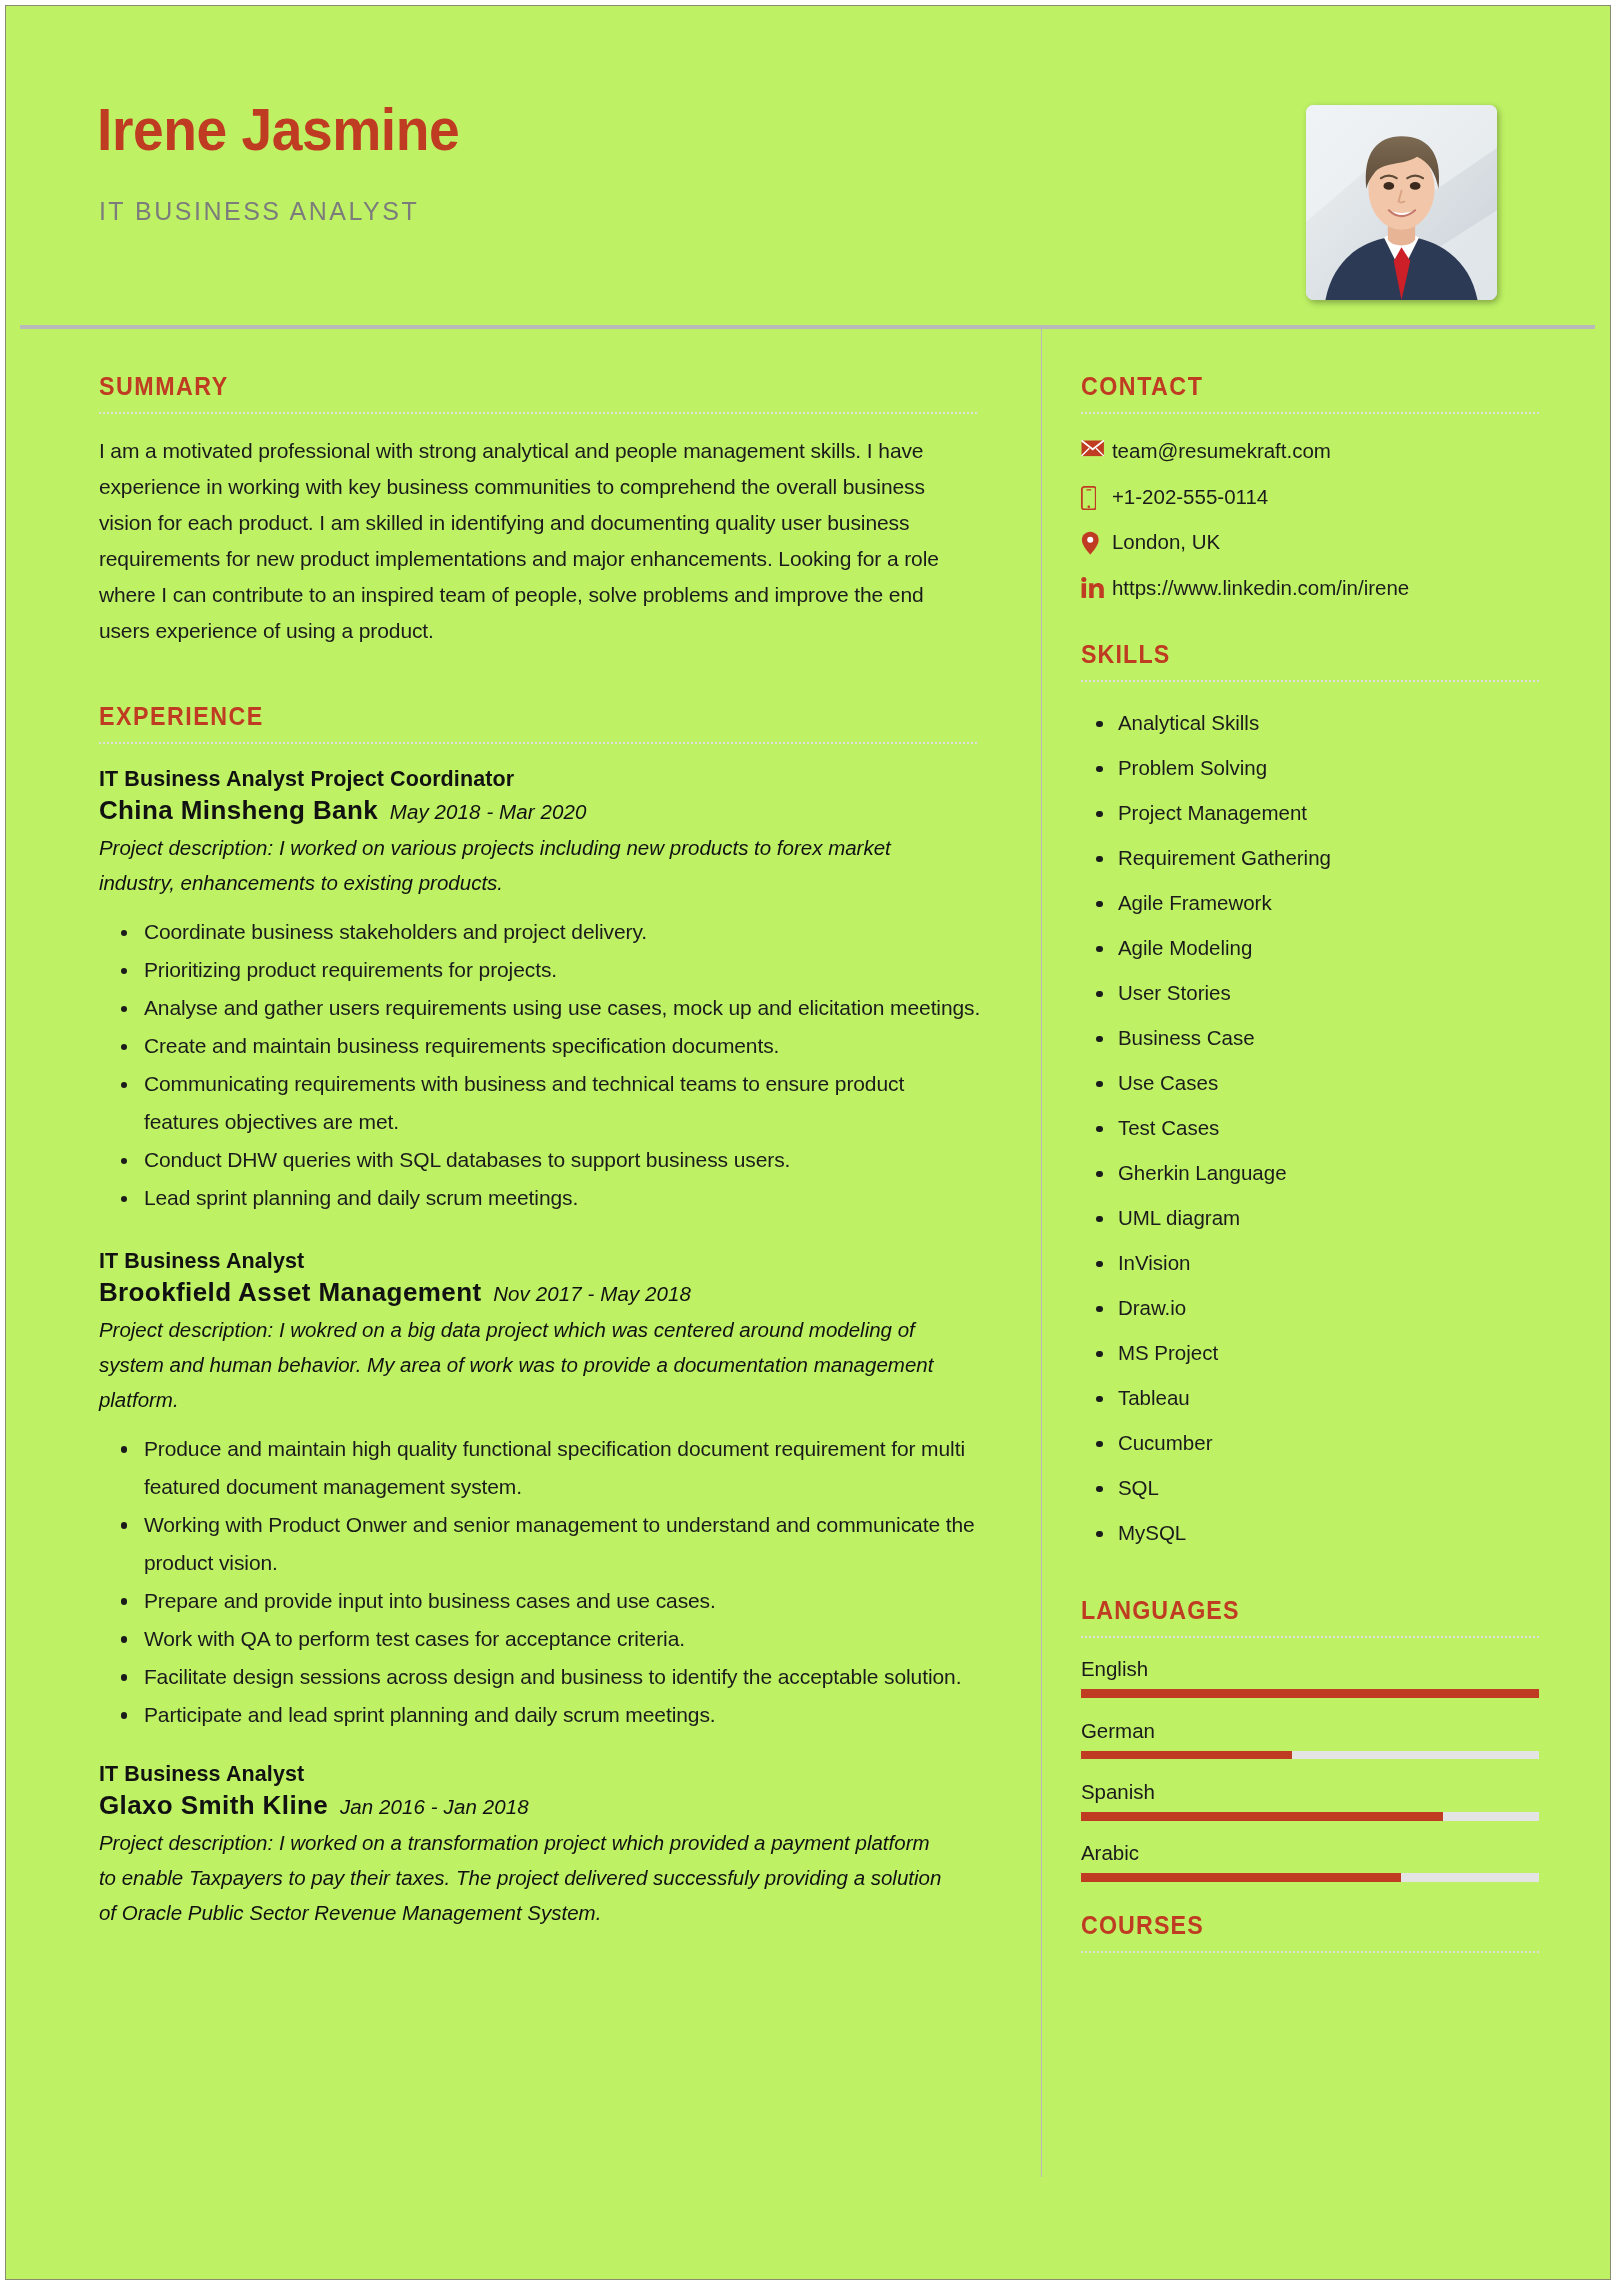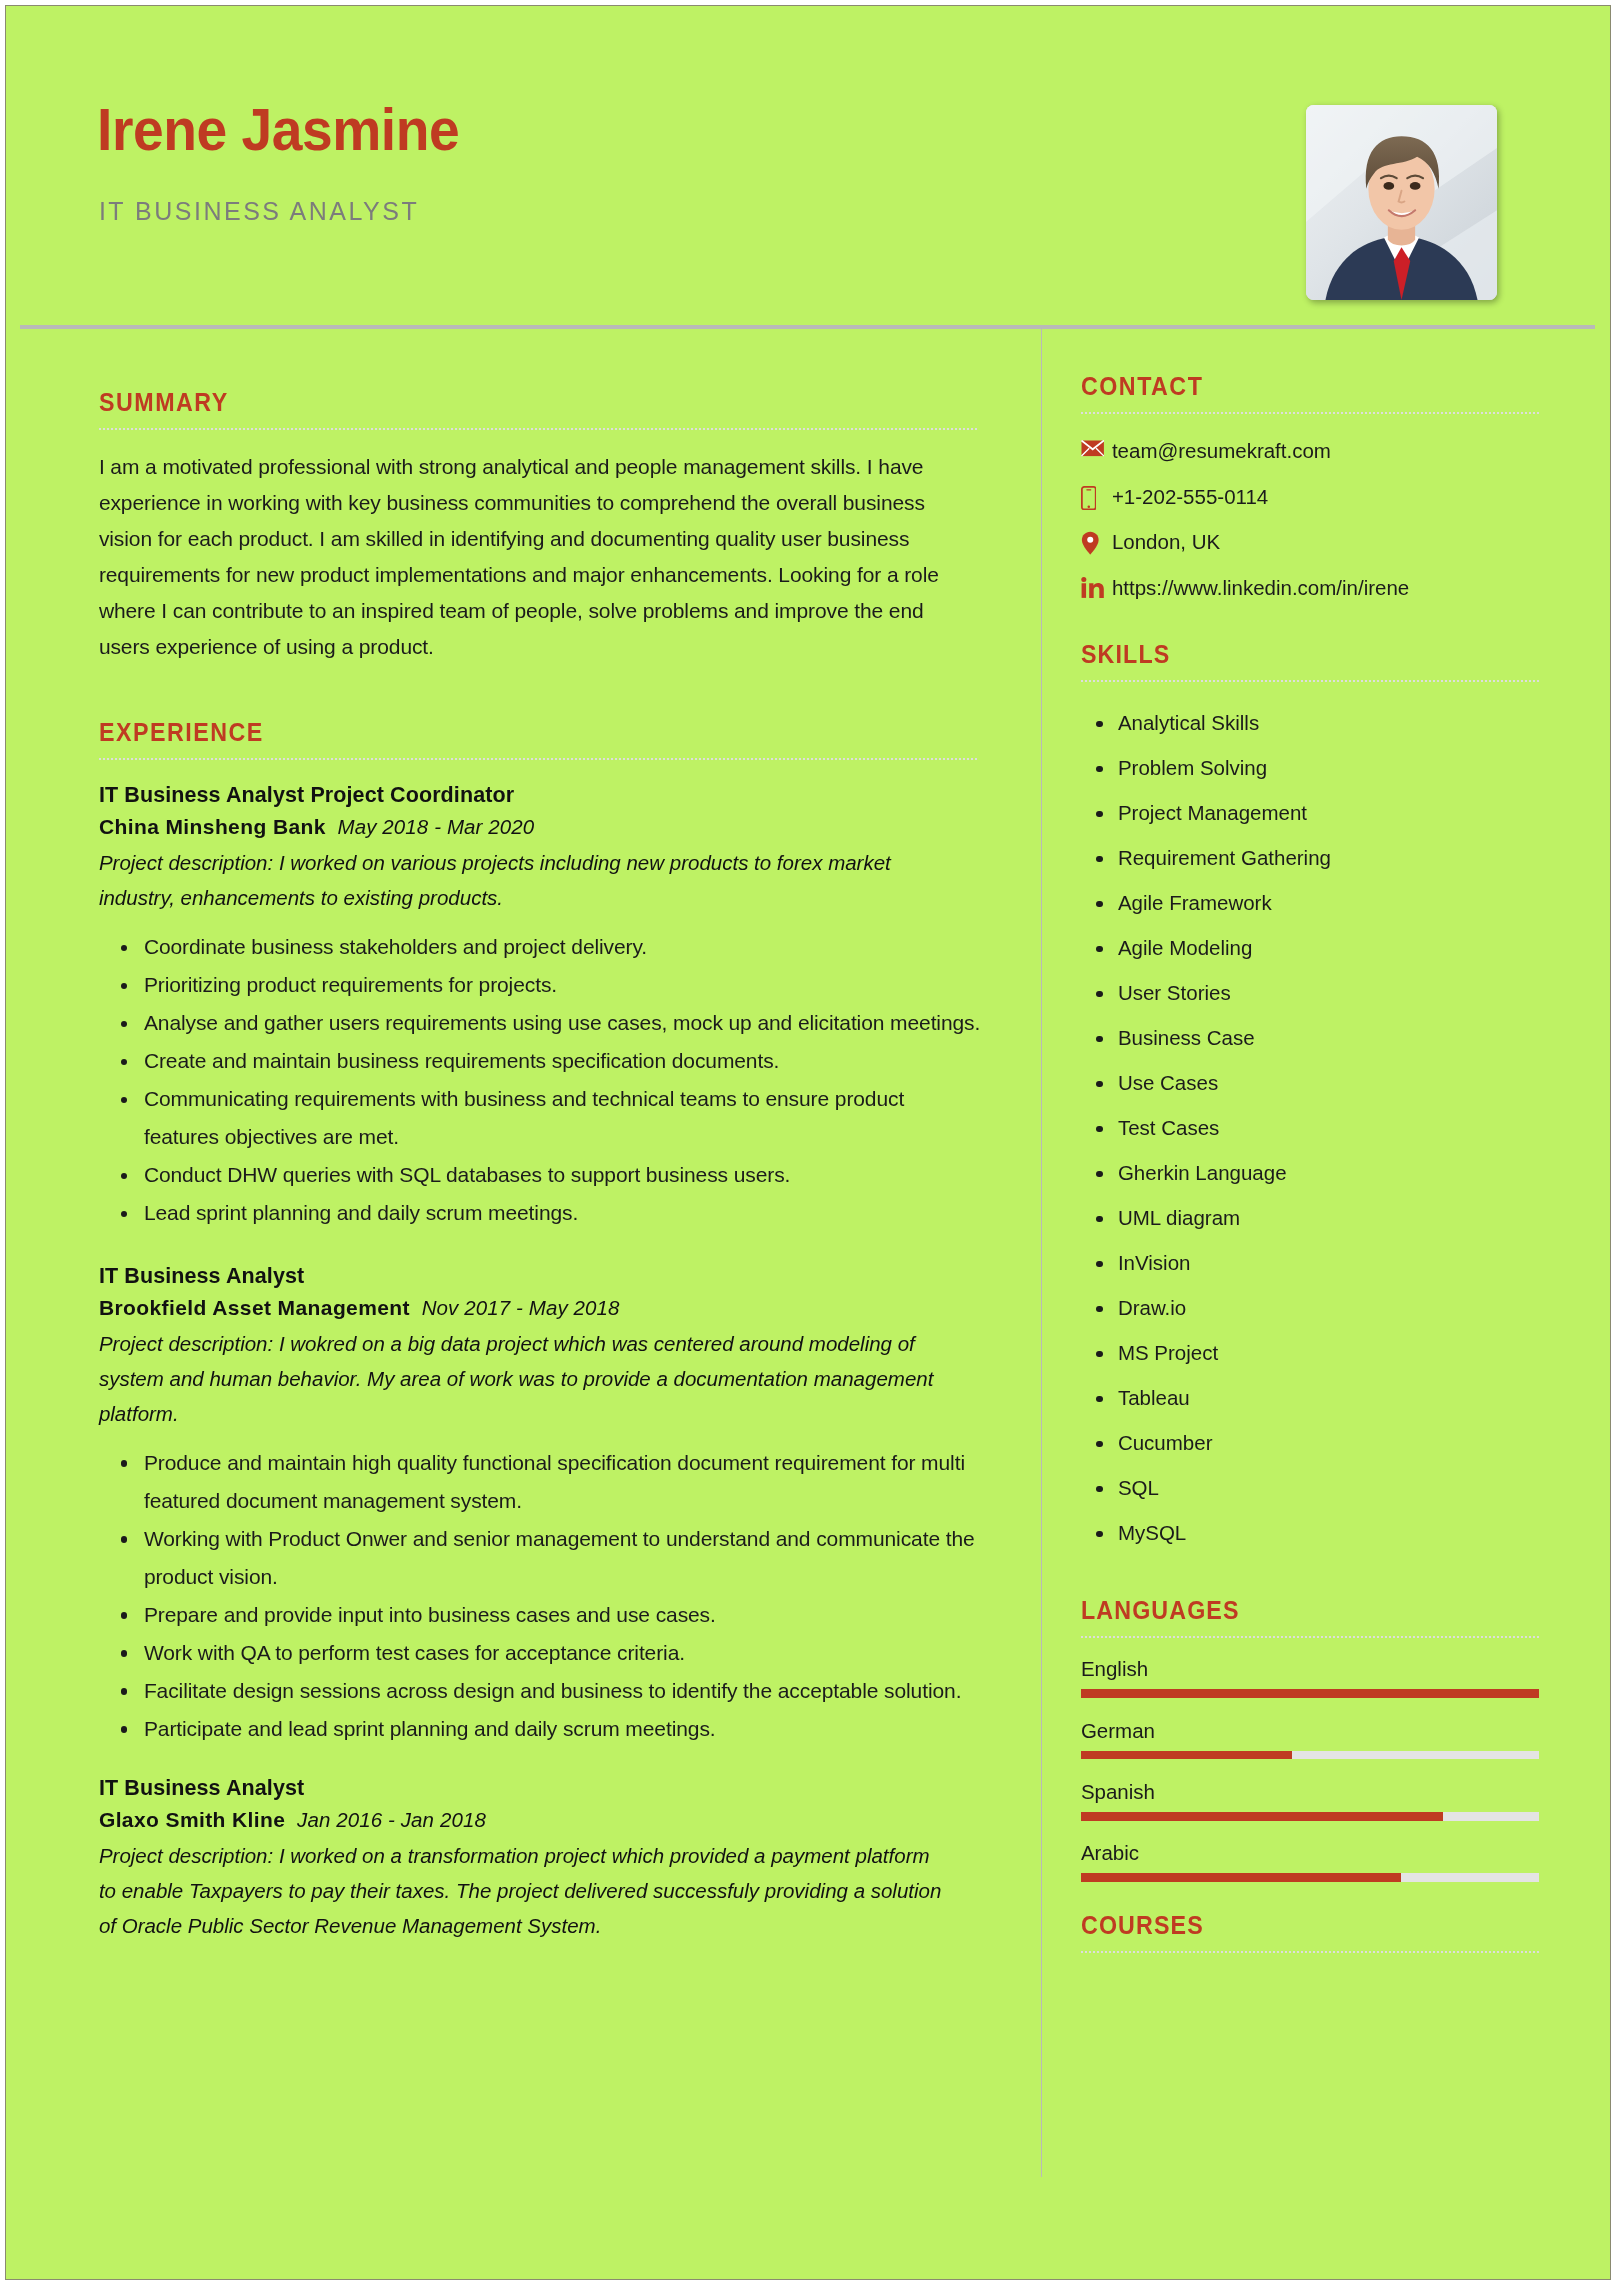--- a/index.html
+++ b/index.html
@@ -92,21 +92,21 @@
     position: absolute;
     left: 1035px;
     top: 0;
     width: 1px;
     height: 1848px;
     background: #b9b9b9;
   }
   .left-col {
     position: absolute;
     left: 93px;
-    top: 16px;
+    top: 0;
     width: 878px;
   }
   .right-col {
     position: absolute;
     left: 1075px;
     top: 0;
     width: 458px;
   }
 
   
@@ -143,21 +143,21 @@
     font-weight: bold;
     color: #111;
     line-height: 31px;
     letter-spacing: 0.1px;
   }
   .job-line2 {
     line-height: 31px;
     white-space: nowrap;
   }
   .job-company {
-    font-size: 21px;
+    font-size: 26px;
     font-weight: bold;
     color: #111;
     letter-spacing: 0.4px;
   }
   .job-dates {
     font-size: 20.5px;
     font-style: italic;
     color: #111;
     margin-left: 11.7px;
     letter-spacing: 0.1px;

